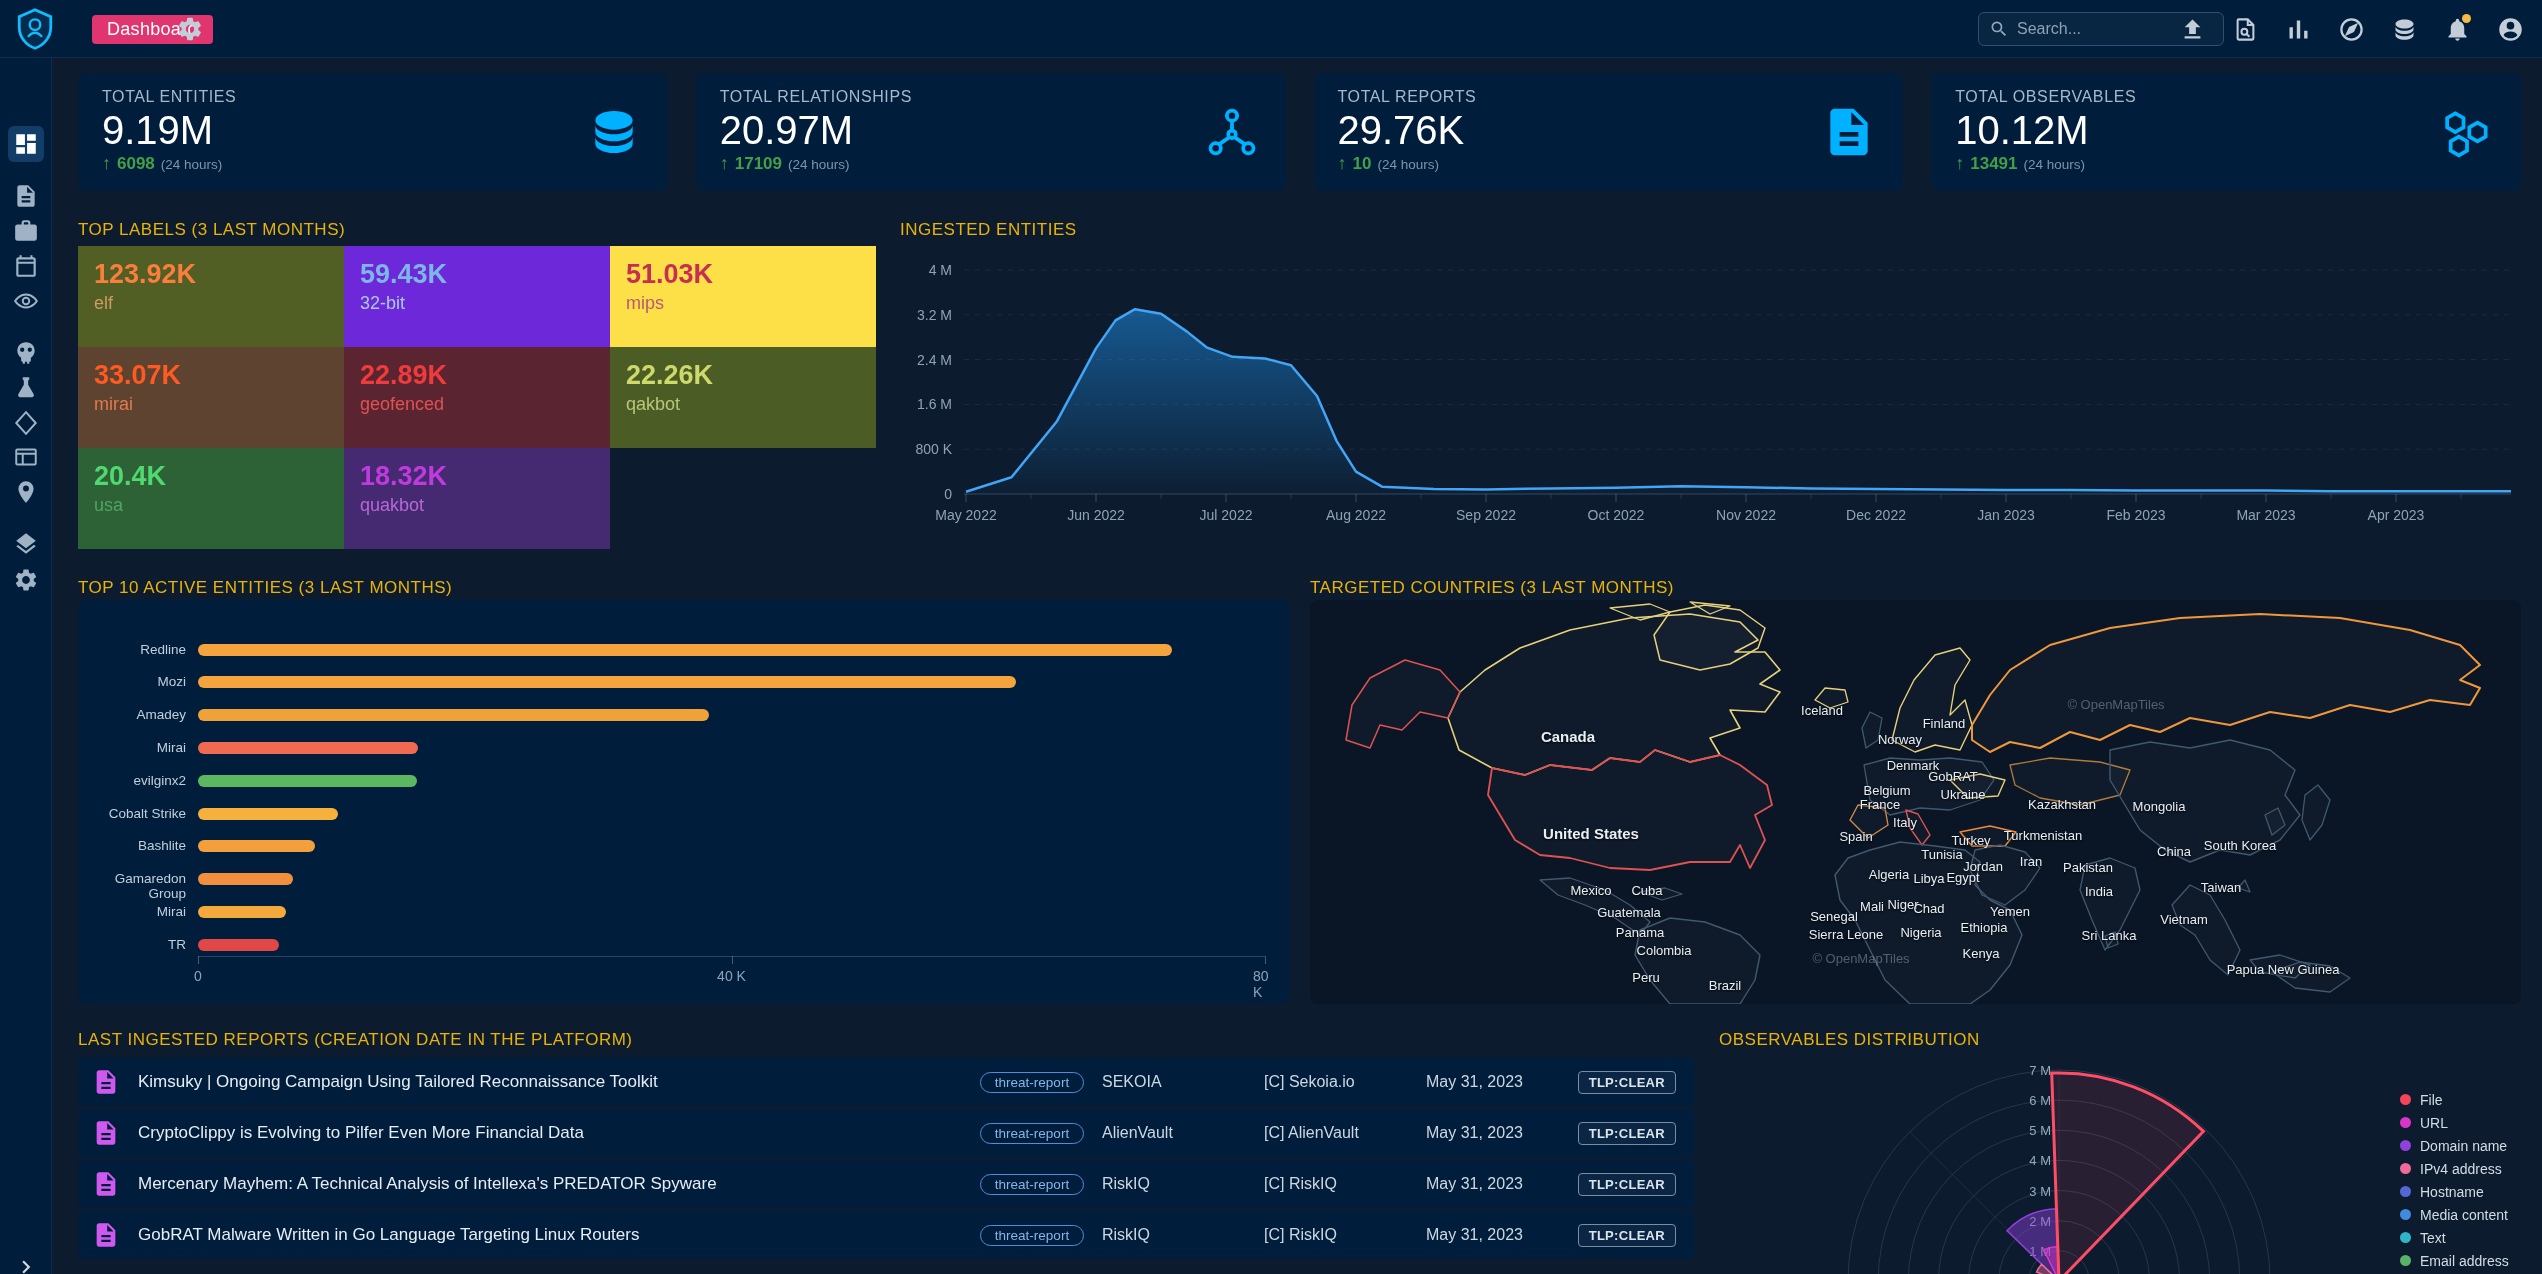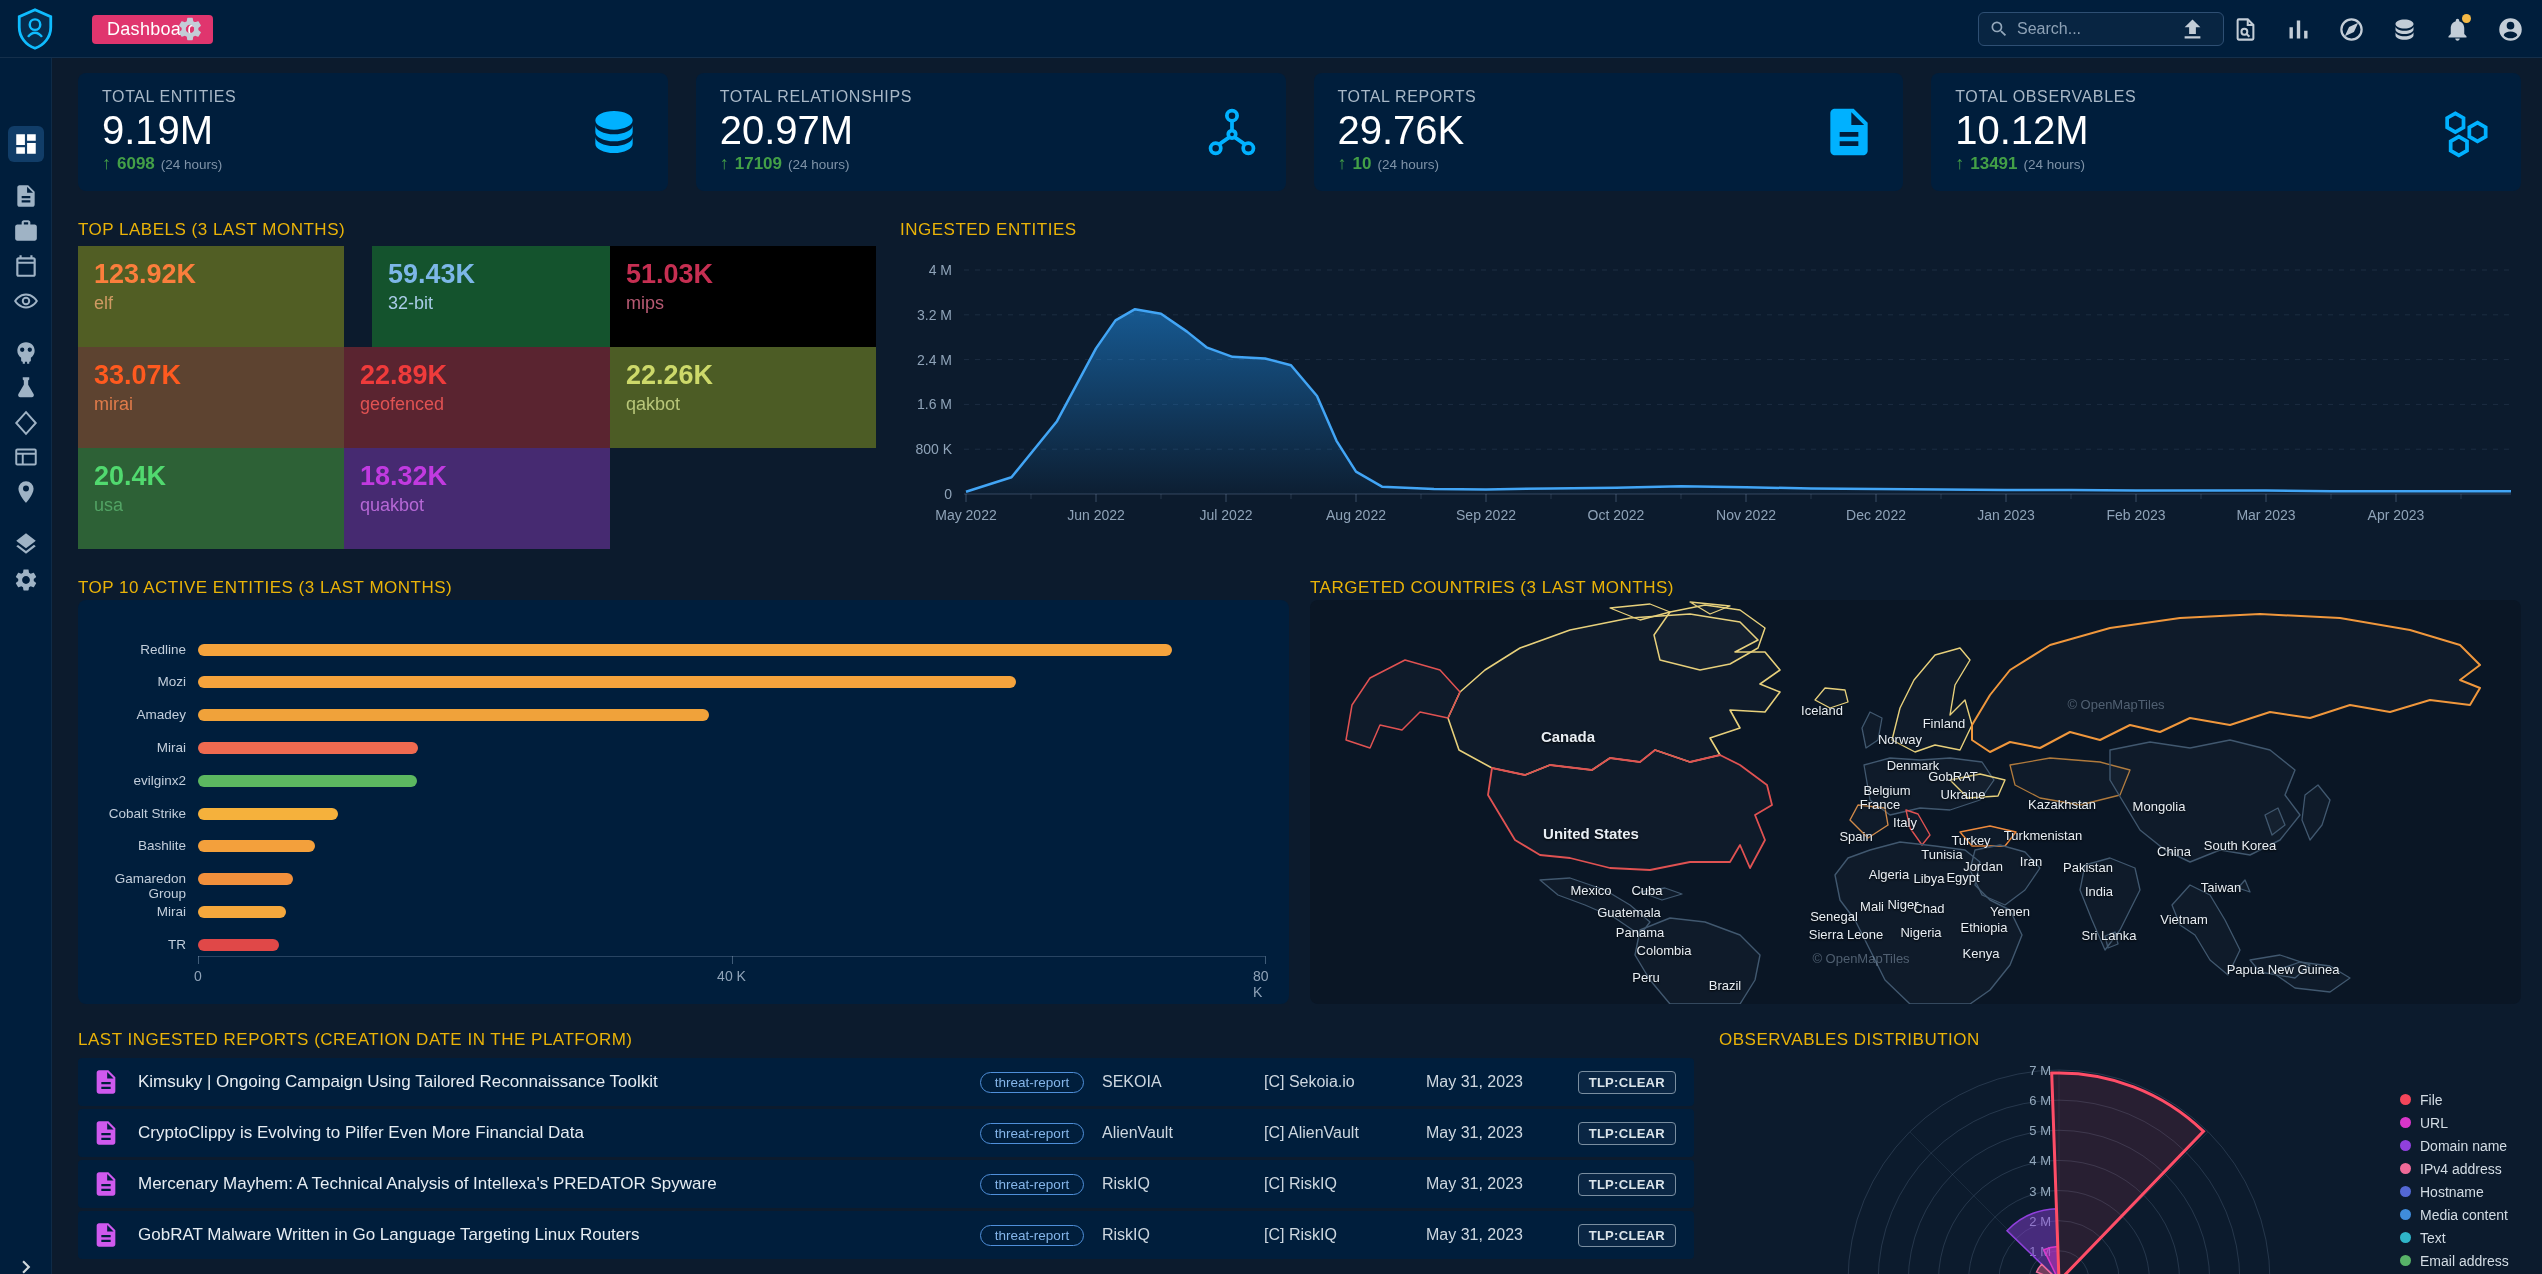--- a/index.html
+++ b/index.html
@@ -277,25 +277,25 @@
   <div class="sec-title" style="left:78px;top:578px">TOP 10 ACTIVE ENTITIES (3 LAST MONTHS)</div>
   <div class="sec-title" style="left:1310px;top:578px">TARGETED COUNTRIES (3 LAST MONTHS)</div>
   <div class="sec-title" style="left:78px;top:1030px">LAST INGESTED REPORTS (CREATION DATE IN THE PLATFORM)</div>
   <div class="sec-title" style="left:1719px;top:1030px">OBSERVABLES DISTRIBUTION</div>
 
   <div id="tiles">
       <div class="tile" style="background: rgb(81, 94, 36);">
         <div class="tile-val" style="color: rgb(251, 126, 60);">123.92K</div>
         <div class="tile-lab" style="color: rgb(207, 154, 99);">elf</div>
       </div>
-      <div class="tile" style="background: #14532d; margin-left: 28px;">
+      <div class="tile" style="background: #6d28d9;">
         <div class="tile-val" style="color: rgb(125, 183, 232);">59.43K</div>
         <div class="tile-lab" style="color: rgb(169, 203, 231);">32-bit</div>
       </div>
-      <div class="tile" style="background: #000000;">
+      <div class="tile" style="background: #fde047;">
         <div class="tile-val" style="color: rgb(198, 47, 82);">51.03K</div>
         <div class="tile-lab" style="color: rgb(184, 90, 115);">mips</div>
       </div>
       <div class="tile" style="background: rgb(93, 67, 48);">
         <div class="tile-val" style="color: rgb(255, 90, 31);">33.07K</div>
         <div class="tile-lab" style="color: rgb(224, 123, 74);">mirai</div>
       </div>
       <div class="tile" style="background: rgb(90, 36, 48);">
         <div class="tile-val" style="color: rgb(239, 59, 59);">22.89K</div>
         <div class="tile-lab" style="color: rgb(224, 82, 82);">geofenced</div>

